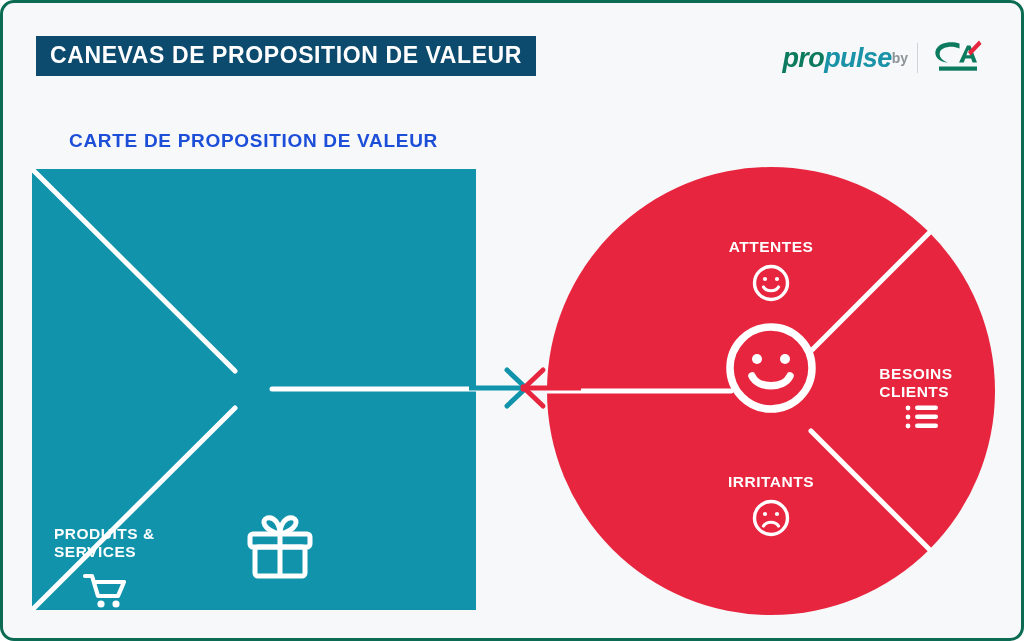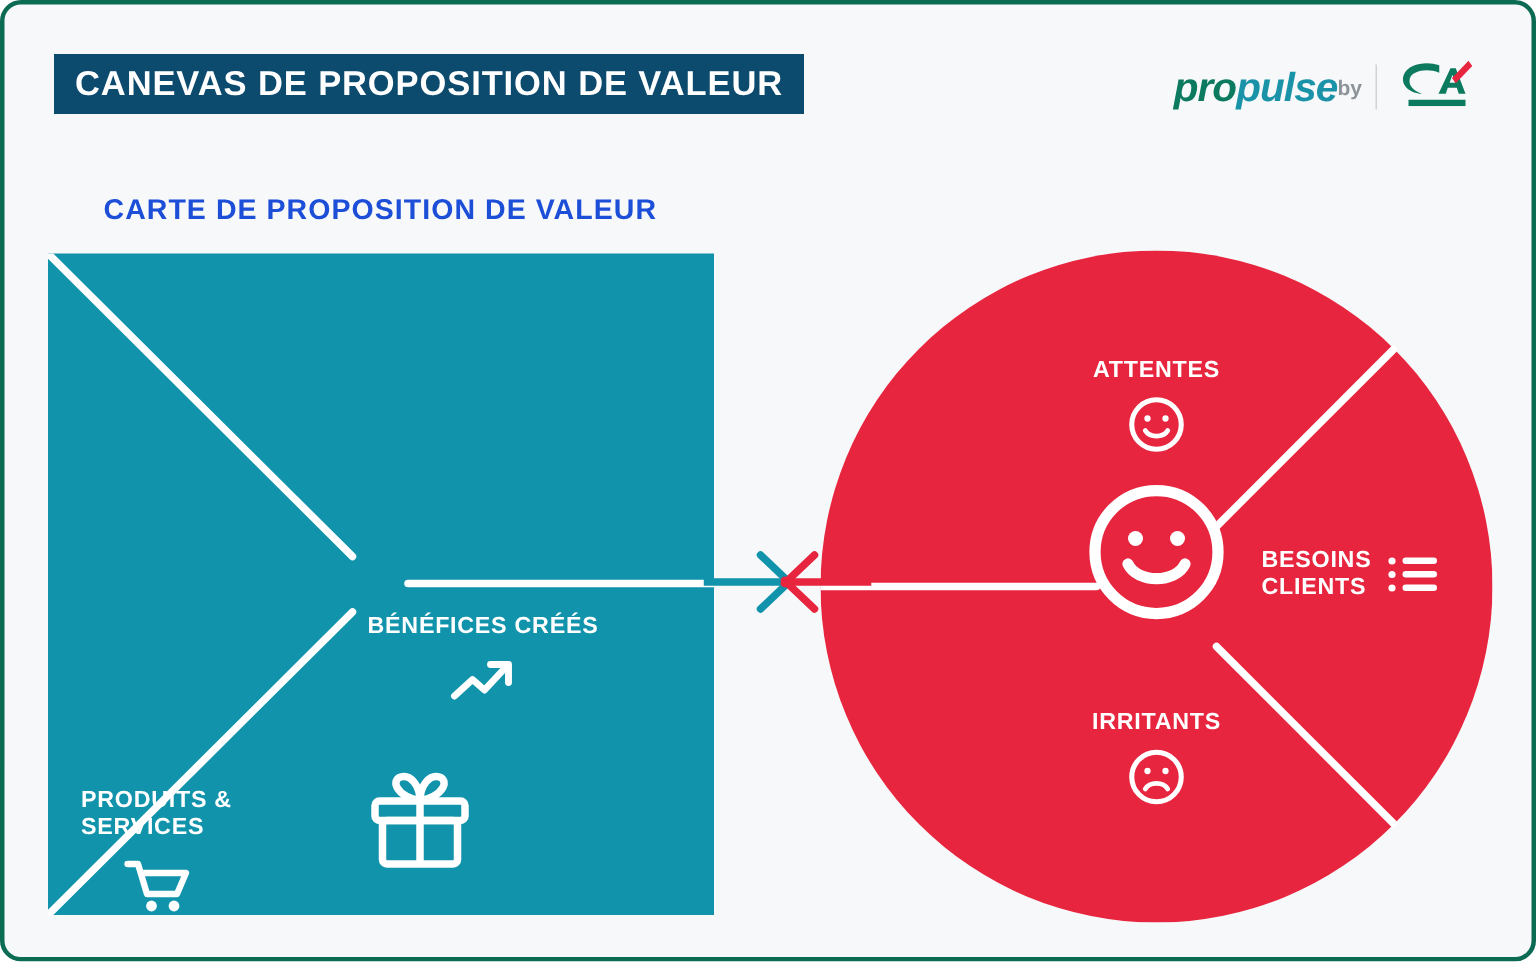--- a/index.html
+++ b/index.html
@@ -171,21 +171,21 @@
     white-space: pre-line;
   }
   .cp-group .cp-icon { margin-top: 7px; }
 
   #cp-group-attentes { left: 114px; top: 71px; width: 220px; }
   #cp-group-irritants { left: 114px; top: 306px; width: 220px; }
   #cp-group-besoins {
     left: 294px;
     top: 198px;
     width: 150px;
-    flex-direction: row;
+    flex-direction: column;
     align-items: center;
     justify-content: flex-start;
   }
   #cp-group-besoins .cp-label { text-align: left; }
   #cp-group-besoins .cp-icon { margin-top: 0; margin-left: 11px; }
 
   #smiley-center-wrap {
     position: absolute;
     left: 175px;
     top: 152px;
@@ -223,29 +223,20 @@
 
   <div class="section-heading" id="heading-left">CARTE DE PROPOSITION DE VALEUR</div>
 
   <div id="value-map">
     <svg class="vm-svg" width="444" height="441" viewBox="0 0 444 441">
       <line x1="0" y1="0" x2="203" y2="202" stroke="#ffffff" stroke-width="5" stroke-linecap="round"></line>
       <line x1="0" y1="441" x2="203" y2="239" stroke="#ffffff" stroke-width="5" stroke-linecap="round"></line>
       <line x1="240" y1="220" x2="444" y2="220" stroke="#ffffff" stroke-width="5" stroke-linecap="round"></line>
     </svg>
 
-    <div class="vm-group" id="vm-group-benefices">
-      <span class="vm-label">BÉNÉFICES CRÉÉS</span>
-      <span class="vm-icon">
-        <svg class="icon-white" width="46" height="34" viewBox="0 0 46 34">
-          <polyline points="4,28 16,17 24,24 38,9" fill="none" stroke="#ffffff" stroke-width="4.6" stroke-linecap="round" stroke-linejoin="round"></polyline>
-          <polyline points="28,7 40,7 40,19" fill="none" stroke="#ffffff" stroke-width="4.6" stroke-linecap="round" stroke-linejoin="round"></polyline>
-        </svg>
-      </span>
-    </div>
 
     <div class="vm-group" id="vm-group-produits">
       <span class="vm-label">PRODUITS &amp;
  SERVICES</span>
       <span class="vm-icon">
         <svg class="icon-white" width="46" height="40" viewBox="0 0 46 40">
           <path d="M3 5 H10 L16 25 H36 L42 11 H13" fill="none" stroke="#ffffff" stroke-width="4.2" stroke-linecap="round" stroke-linejoin="round"></path>
           <circle cx="19" cy="33" r="3.6" fill="#ffffff"></circle>
           <circle cx="34" cy="33" r="3.6" fill="#ffffff"></circle>
         </svg>

